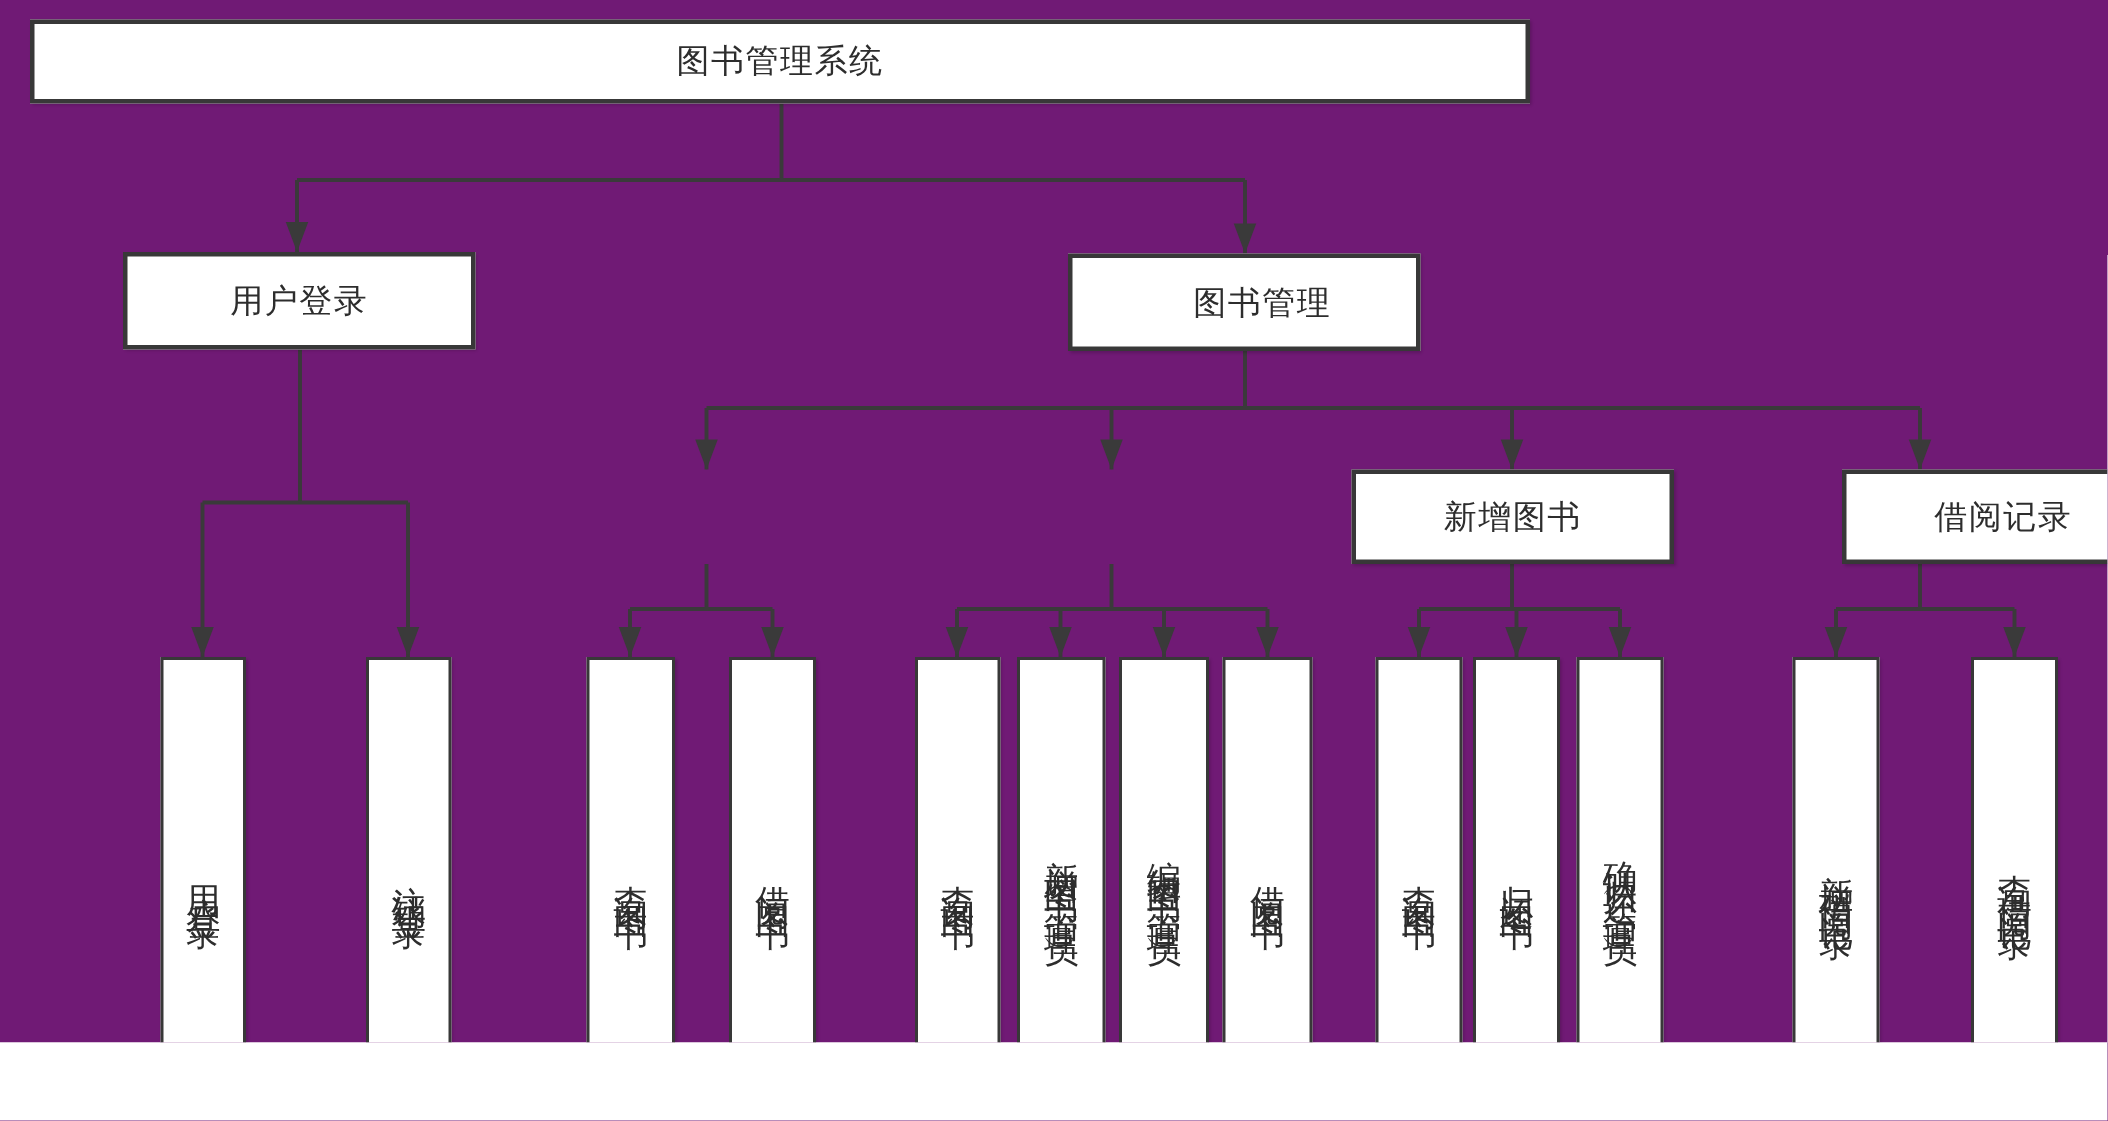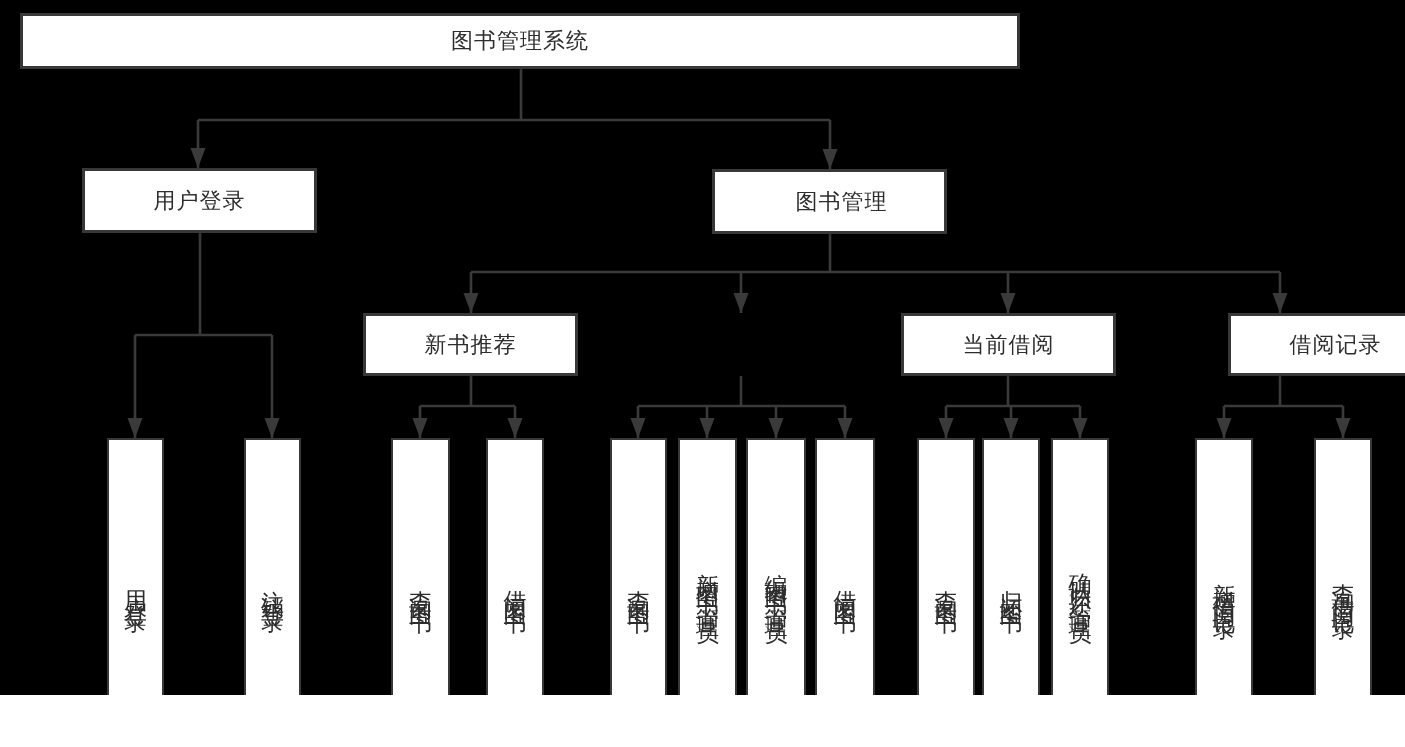--- a/index.html
+++ b/index.html
@@ -4,21 +4,21 @@
 <style>
   html, body {
     margin: 0;
     padding: 0;
     background: #ffffff;
   }
   .stage {
     position: relative;
     width: 1405px;
     height: 695px;
-    background: #000000;
+    background: #701a75;
     font-family: "Liberation Sans", "DejaVu Sans", sans-serif;
     overflow: hidden;
   }
   .connectors {
     position: absolute;
     left: 0;
     top: 0;
     width: 1405px;
     height: 747px;
   }
@@ -117,25 +117,22 @@
     <span>图书管理系统</span>
   </div>
 
   <div class="node lv2a">
     <span>用户登录</span>
   </div>
   <div class="node lv2b">
     <span>图书管理</span>
   </div>
 
-  <div class="node lv3 lv3a">
-    <span>新书推荐</span>
-  </div>
   <div class="node lv3 lv3c">
-    <span>当前借阅</span>
+    <span>新增图书</span>
   </div>
   <div class="node lv3 lv3d">
     <span>借阅记录</span>
   </div>
 
   <div class="node leaf f1">
     <span>用户登录</span>
   </div>
   <div class="node leaf f2">
     <span>注销登录</span>

